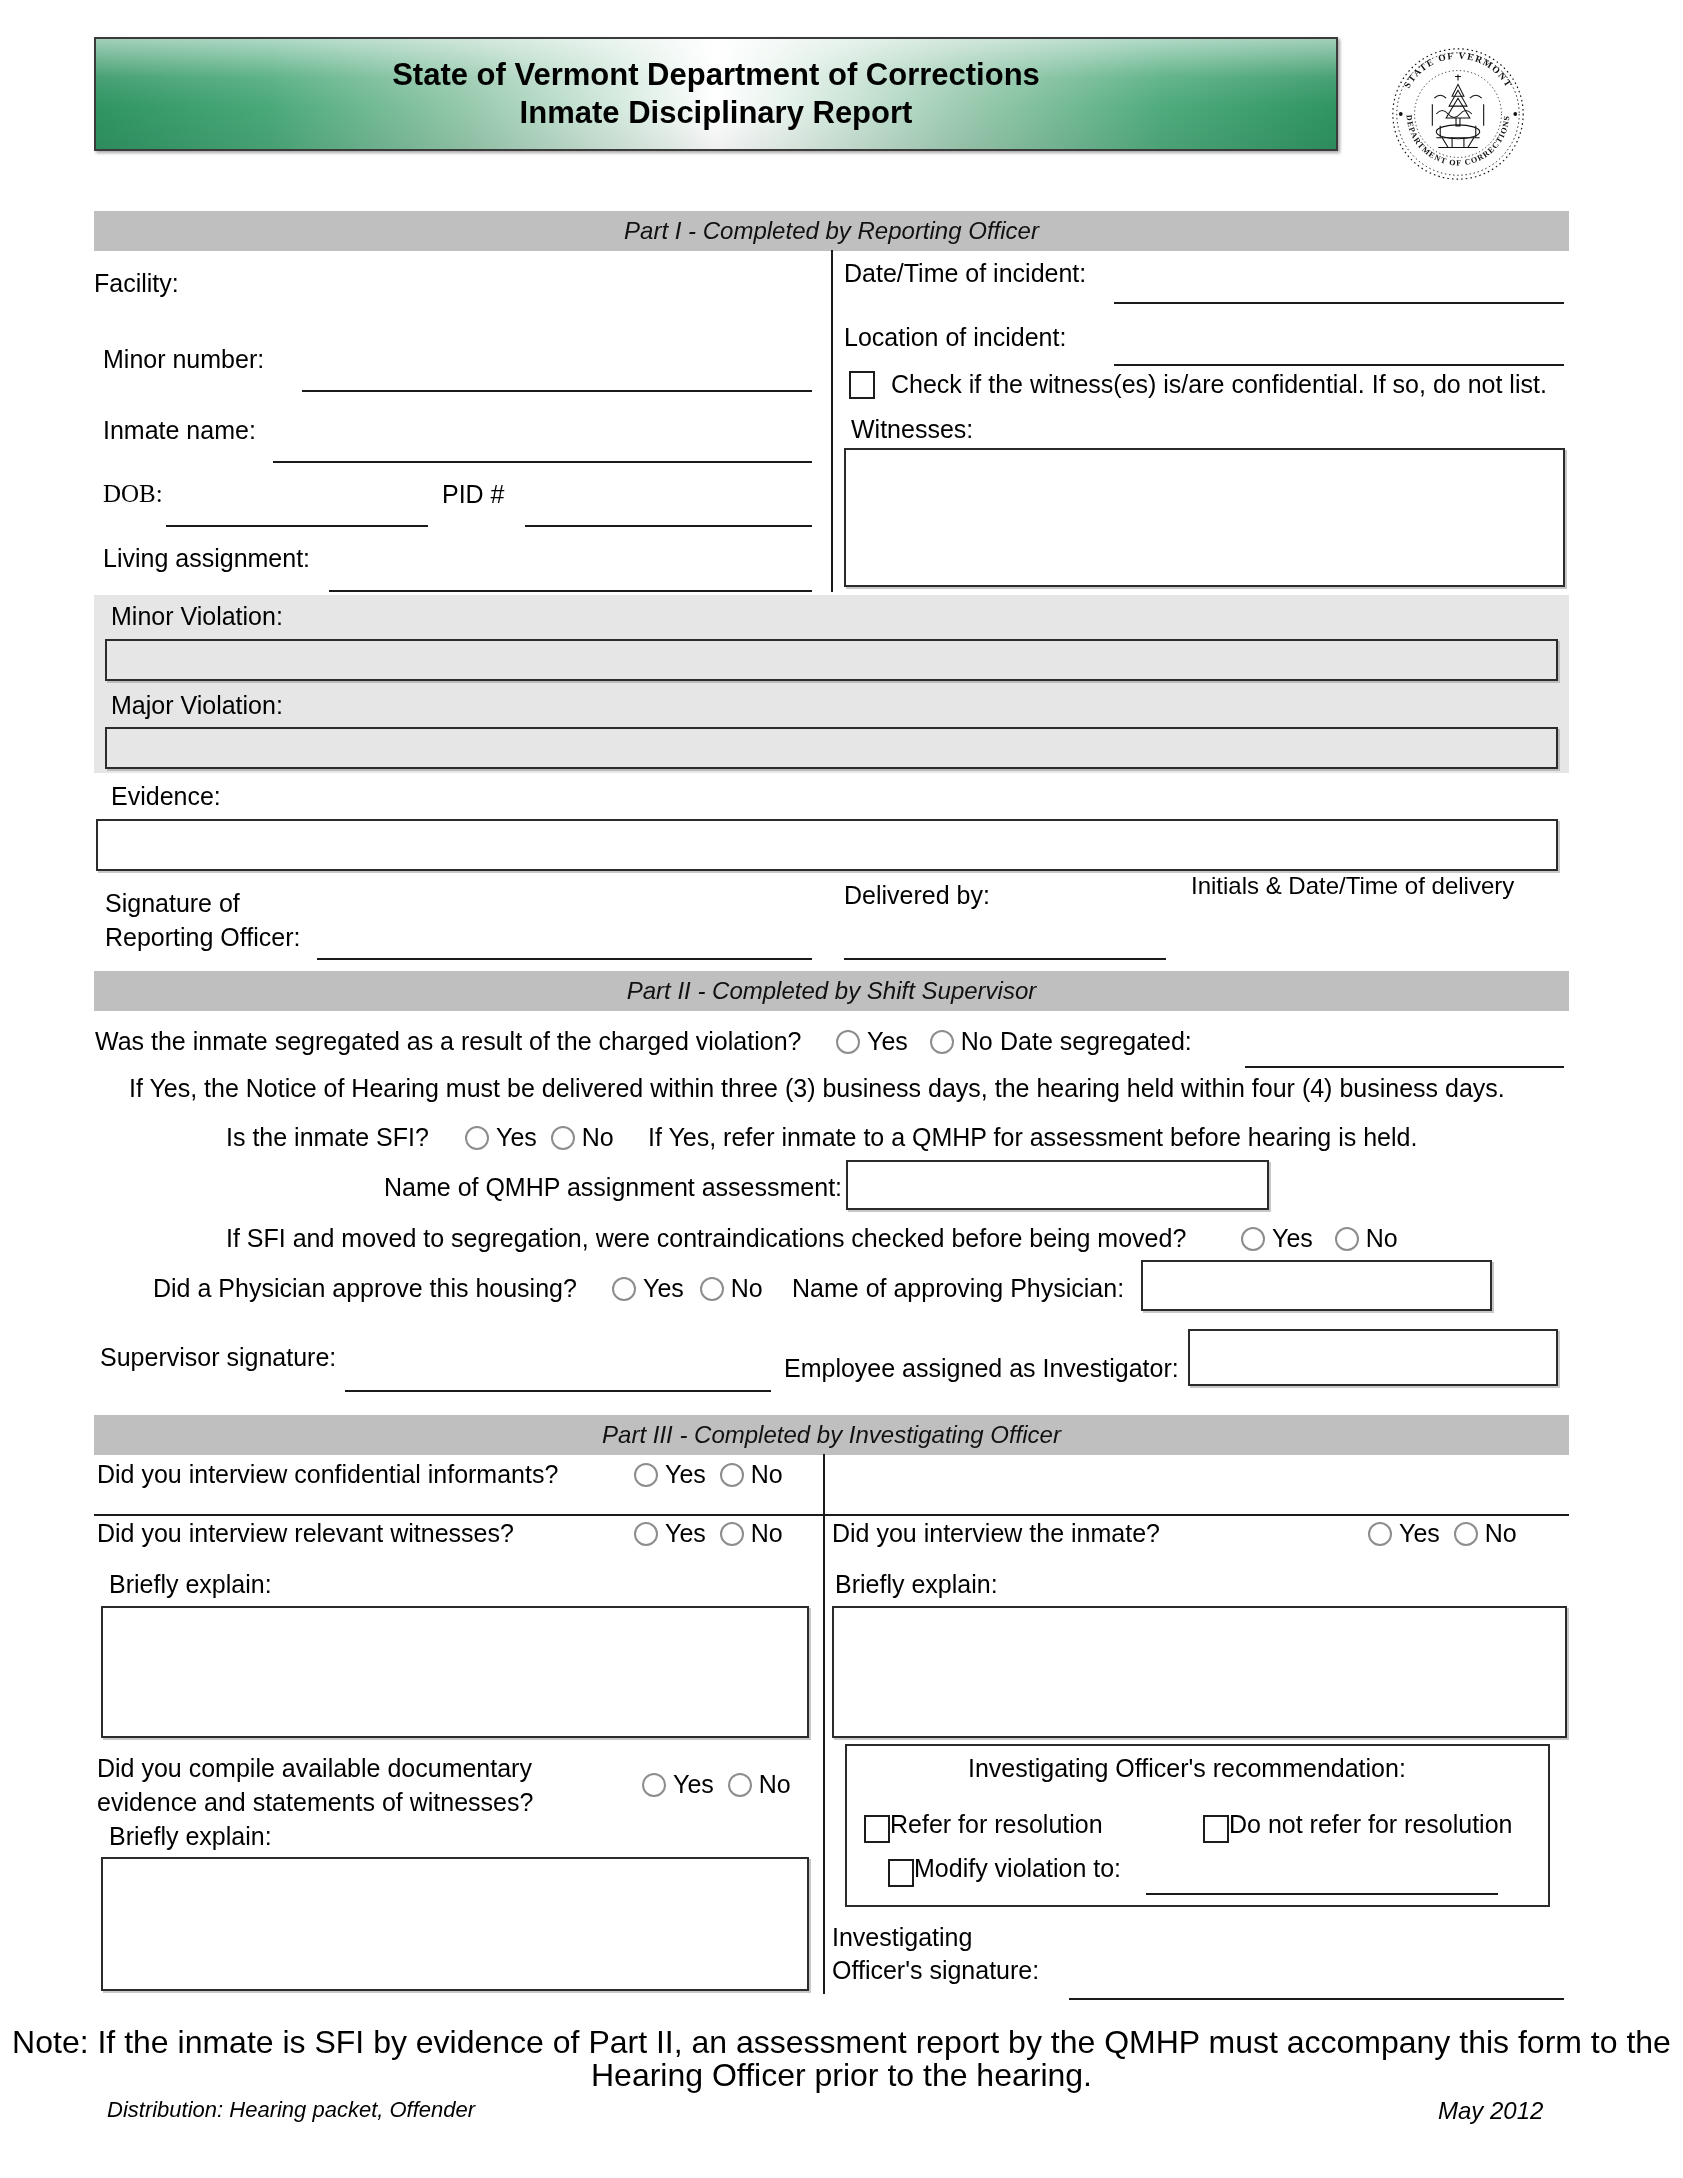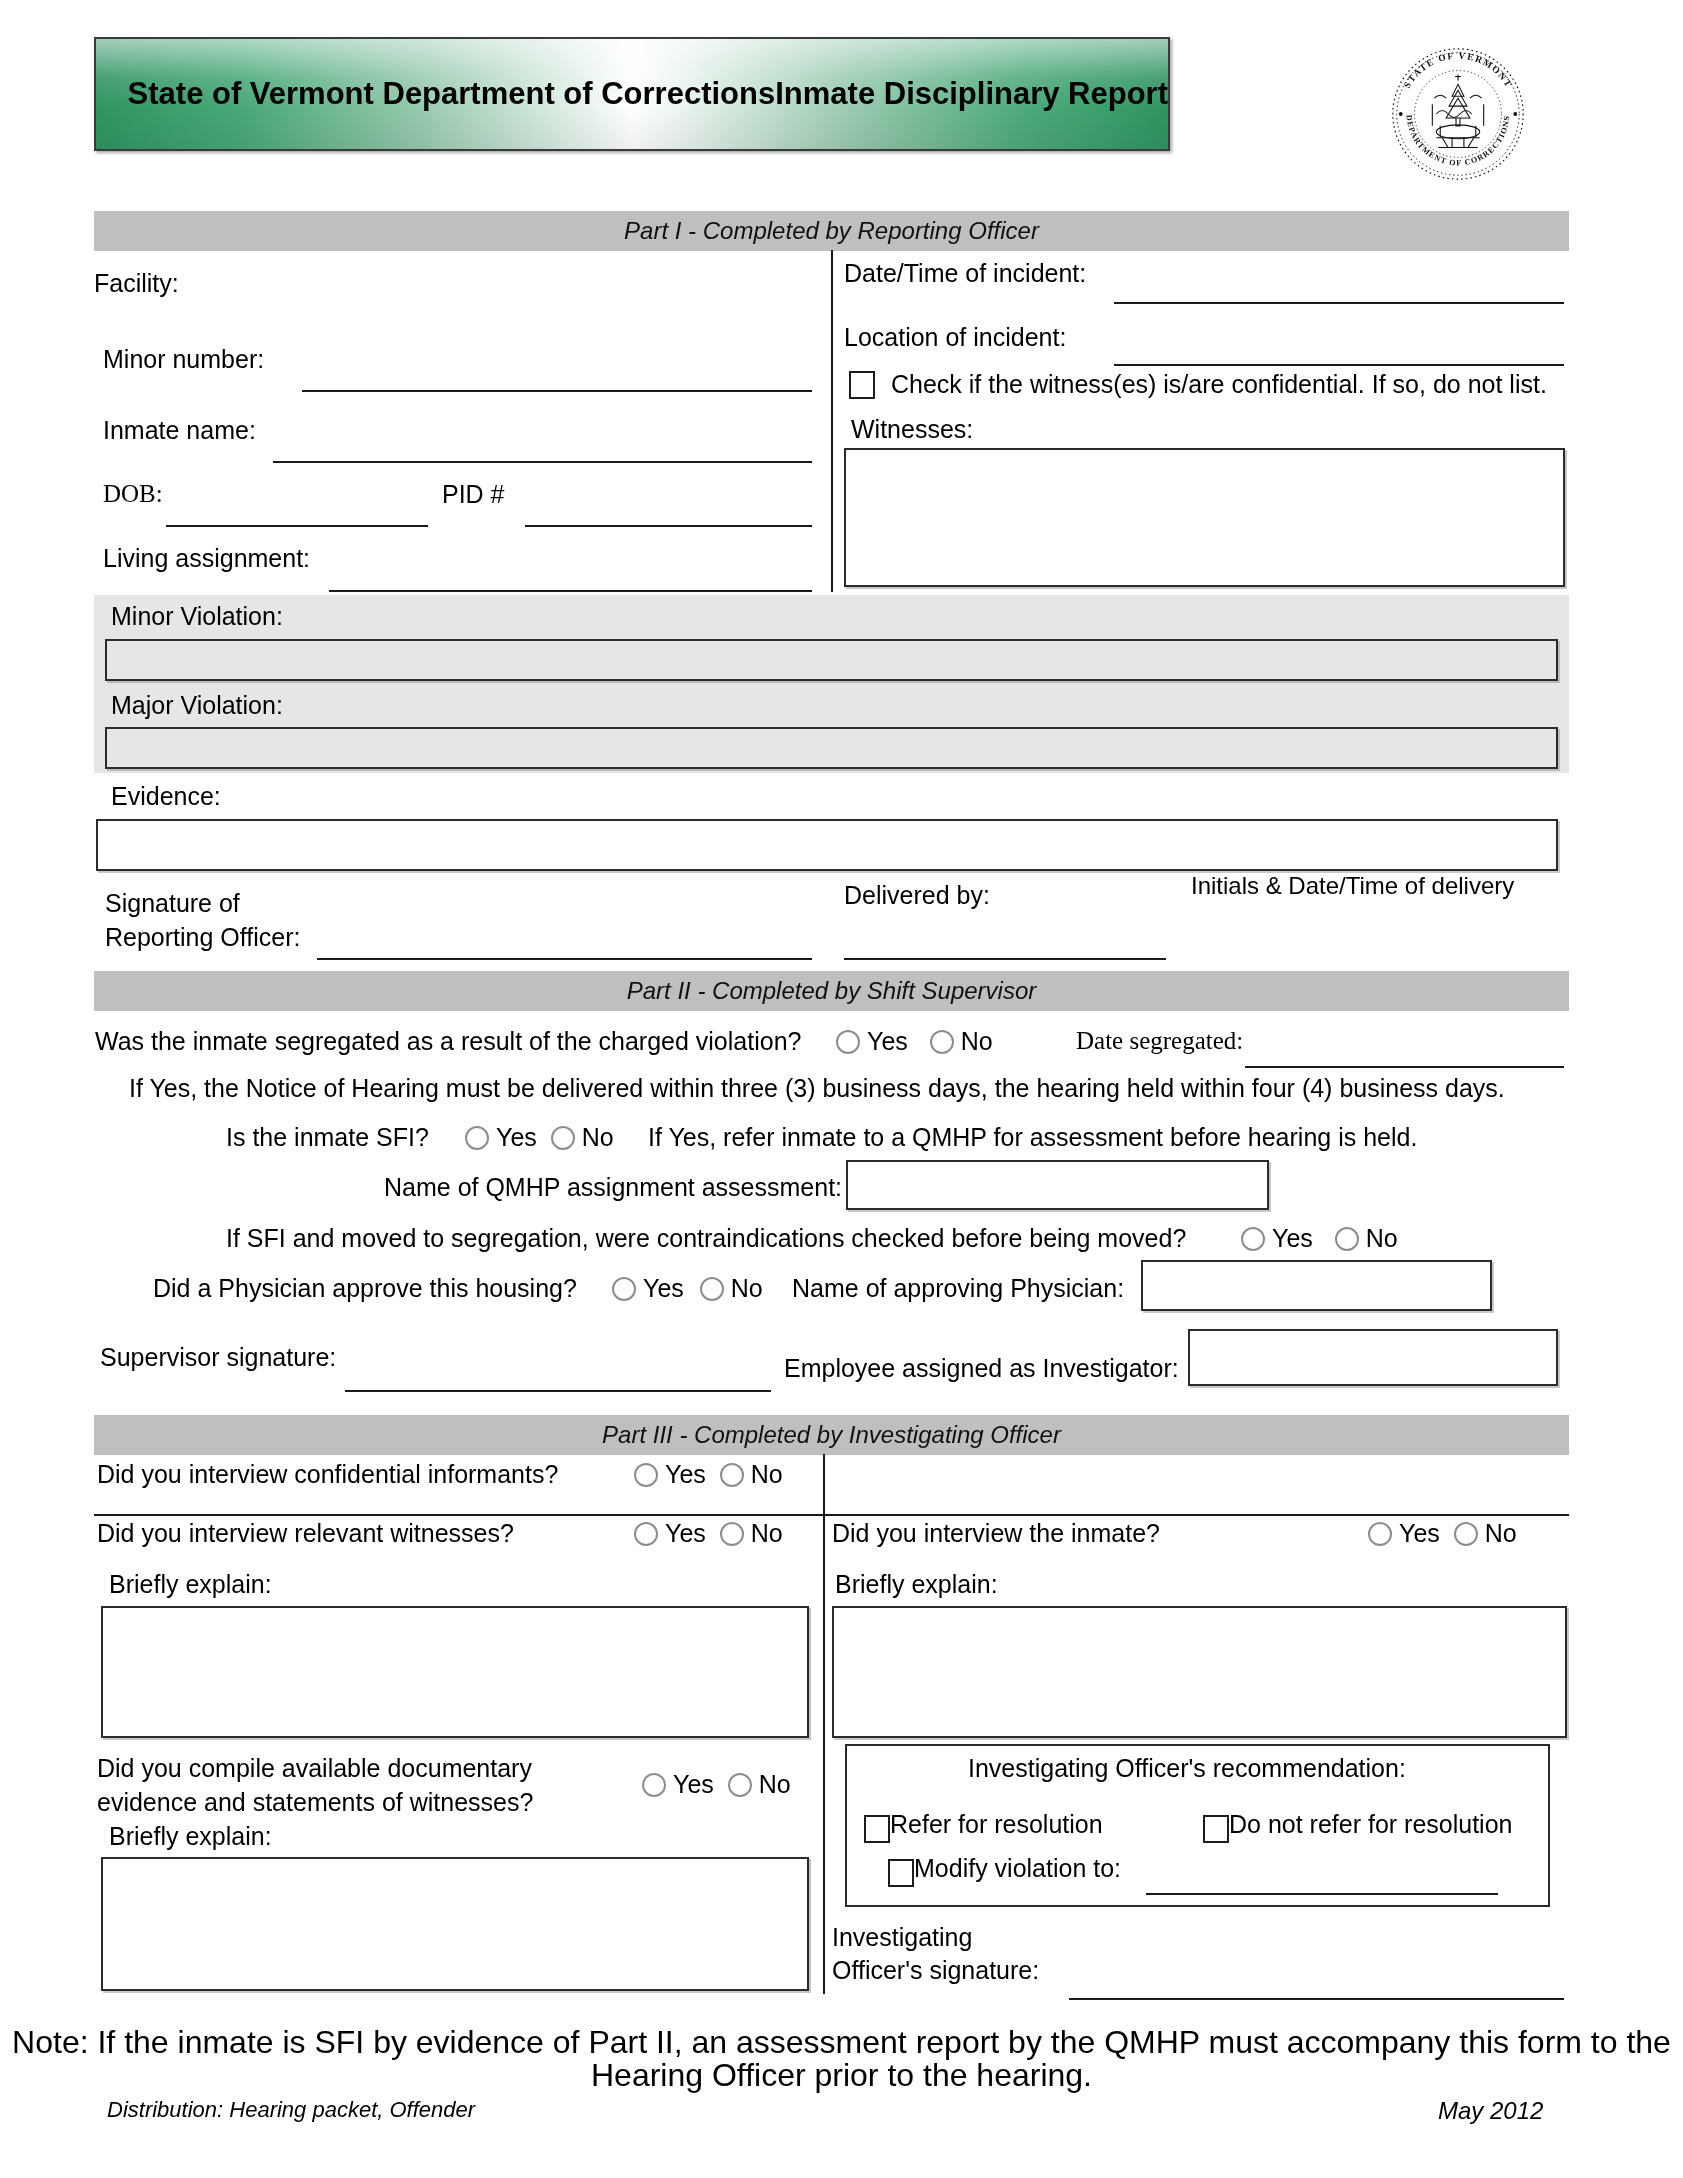--- a/index.html
+++ b/index.html
@@ -13,26 +13,26 @@
     overflow:hidden;
   }
 
   .page { position:absolute; left:0; top:0; width:1683px; height:2178px; }
 
   
   .header-row {
     position:absolute; left:94px; top:37px; width:1475px; height:114px;
   }
   .title-banner {
-    position:absolute; left:0; top:0; width:1076px; height:114px;
+    position:absolute; left:0; top:0; width:1244px; height:114px;
     background:
       linear-gradient(to bottom, rgba(255,255,255,0.55) 0%, rgba(255,255,255,0.12) 35%, rgba(255,255,255,0.0) 62%, rgba(0,0,0,0.06) 100%),
       linear-gradient(to right, #2f9462 0%, #4aa97a 14%, #96c9ad 30%, #e9f4ee 46%, #ffffff 50%, #e9f4ee 55%, #9ccbb1 70%, #4fab7d 86%, #2f9462 100%);
     border:2px solid #3b3b3b;
-    display:flex; flex-direction:row; align-items:center; justify-content:flex-end;
+    display:flex; flex-direction:column; align-items:center; justify-content:center;
     box-shadow: 2px 2px 3px rgba(0,0,0,0.35);
   }
   .title-line {
     font-size:31px; font-weight:bold; color:#000; line-height:1.22;
     text-align:center; letter-spacing:0px;
   }
 
   .seal {
     position:absolute; left:1285px; top:-2px; width:158px; height:158px;
   }
@@ -188,21 +188,21 @@
   <div class="lbl" style="left:1191px; top:872px; font-size:24px;">Initials &amp; Date/Time of delivery</div>
 
   <div class="section-bar" style="top:971px;">
     <span>Part II - Completed by Shift Supervisor</span>
   </div>
 
   <div class="lbl" style="left:95px; top:1027px;">Was the inmate segregated as a result of the charged violation?</div>
   <div class="ynpair" style="left:836px; top:1027px;">
     <span class="radio"></span><span>Yes</span><span class="gap"></span><span class="radio"></span><span>No</span>
   </div>
-  <div class="lbl" style="left:1076px; top:1027px;font-family:Liberation Serif, serif;">Date segregated:</div>
+  <div class="lbl" style="left:1000px; top:1027px;">Date segregated:</div>
   <div class="rule" style="left:1245px; top:1066px; width:319px;"></div>
 
   <div class="lbl" style="left:129px; top:1074px;">If Yes, the Notice of Hearing must be delivered within three (3) business days, the hearing held within four (4) business days.</div>
 
   <div class="lbl" style="left:226px; top:1123px;">Is the inmate SFI?</div>
   <div class="ynpair" style="left:465px; top:1123px;">
     <span class="radio"></span><span>Yes</span><span class="gap" style="width:14px;"></span><span class="radio"></span><span>No</span>
   </div>
   <div class="lbl" style="left:648px; top:1123px;">If Yes, refer inmate to a QMHP for assessment before hearing is held.</div>
 

